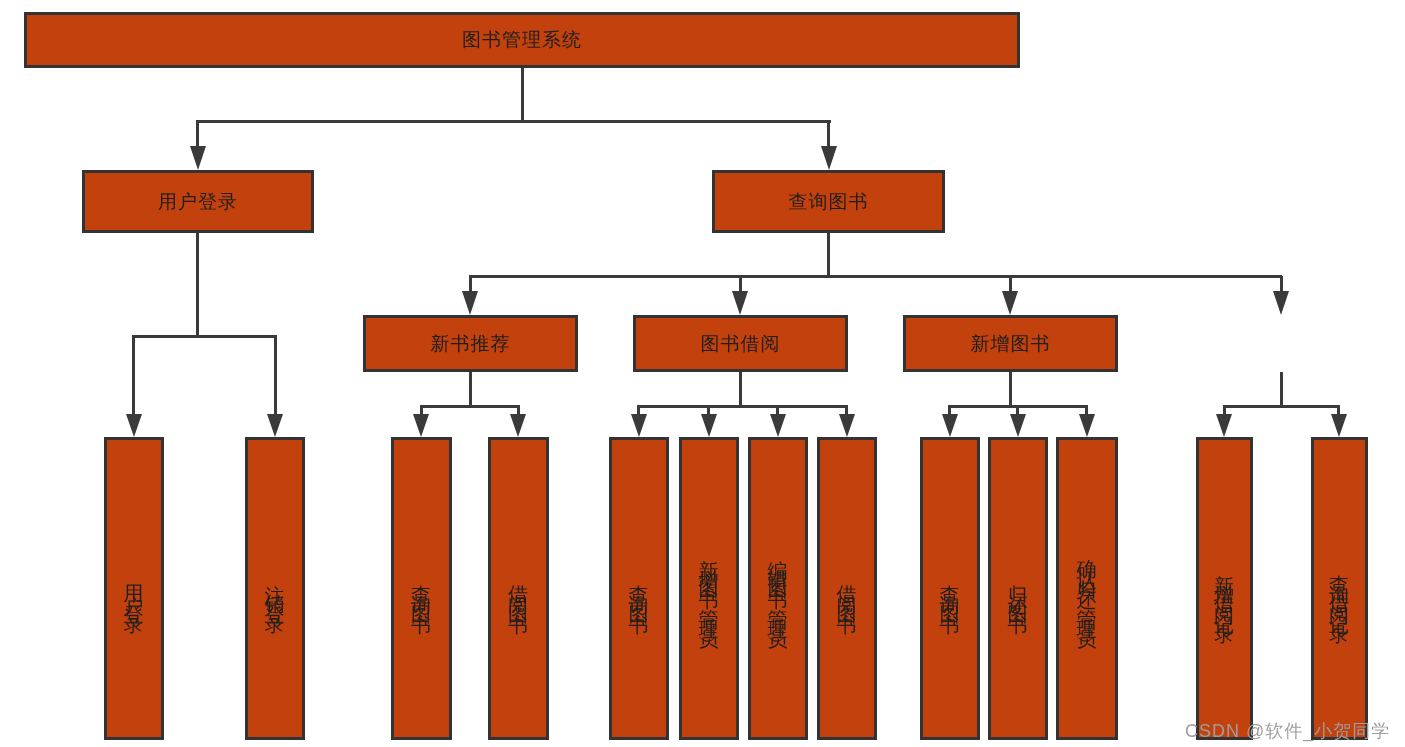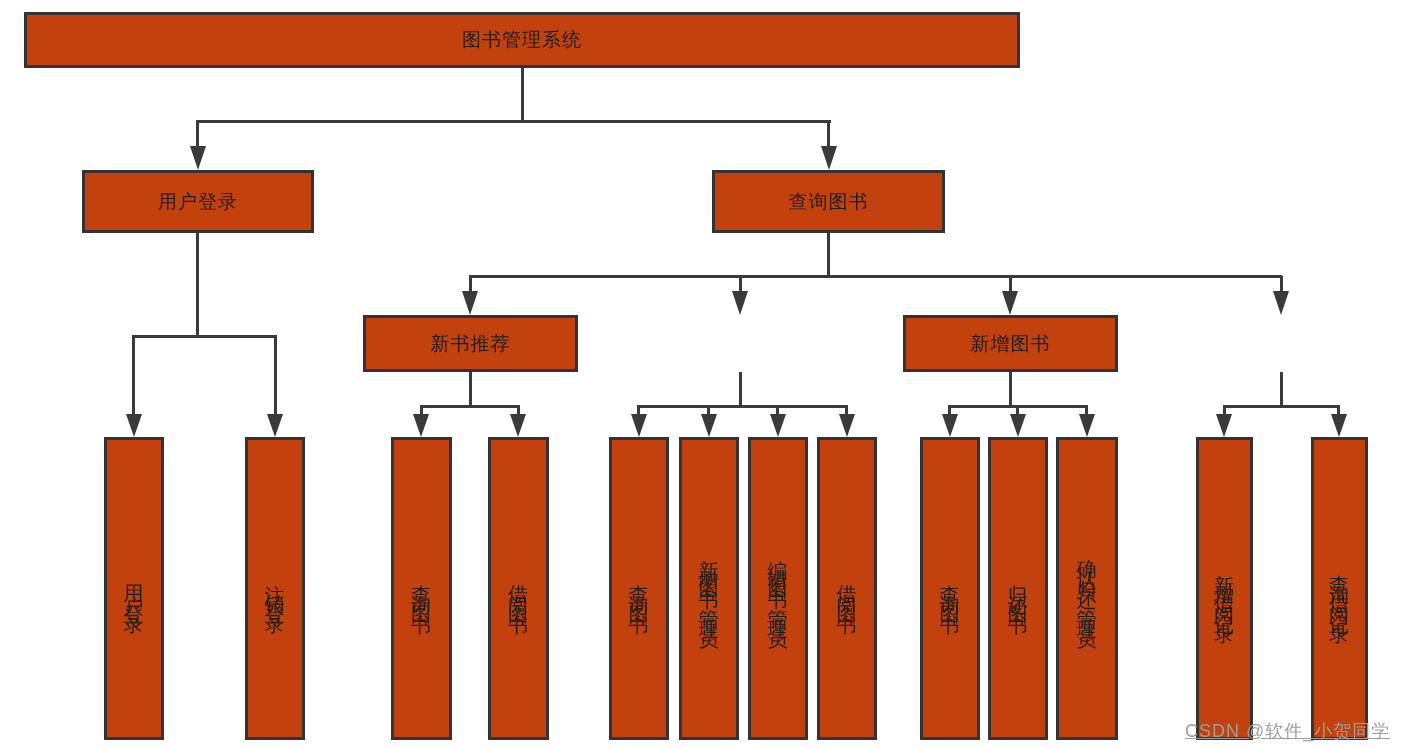--- a/index.html
+++ b/index.html
@@ -28,21 +28,21 @@
   .h{position:absolute;height:3px;background:var(--line);}
   .v{position:absolute;width:3px;background:var(--line);}
   .ar{
     position:absolute;width:0;height:0;
     border-left:8px solid transparent;border-right:8px solid transparent;
     border-top:23px solid var(--line);
   }
   .ar.big{border-top-width:24px;}
   .watermark{
     position:absolute;left:1185px;top:719px;z-index:5;
-    font-size:18px;color:var(--watermark);letter-spacing:1px;white-space:nowrap;text-decoration:underline;
+    font-size:18px;color:var(--watermark);letter-spacing:1px;white-space:nowrap;
   }
 </style>
 </head>
 <body>
 
 <div class="canvas">
 
   <div class="v" style="left:521px;top:66px;height:56px;"></div>
   <div class="h" style="left:196px;top:120px;width:635px;"></div>
   <div class="v" style="left:196px;top:121px;height:26px;"></div>
@@ -111,20 +111,23 @@
   </div>
 
   <div class="node" style="left:712px;top:170px;width:233px;height:63px;">
     <span>查询图书</span>
   </div>
 
   <div class="node" style="left:363px;top:315px;width:215px;height:57px;">
     <span>新书推荐</span>
   </div>
 
+  <div class="node" style="left:633px;top:315px;width:215px;height:57px;">
+    <span>图书借阅</span>
+  </div>
 
   <div class="node" style="left:903px;top:315px;width:215px;height:57px;">
     <span>新增图书</span>
   </div>
 
 
   <div class="node leaf" style="left:104px;top:437px;width:60px;height:303px;">
     <span class="vtext">用户登录</span>
   </div>
   <div class="node leaf" style="left:245px;top:437px;width:60px;height:303px;">

